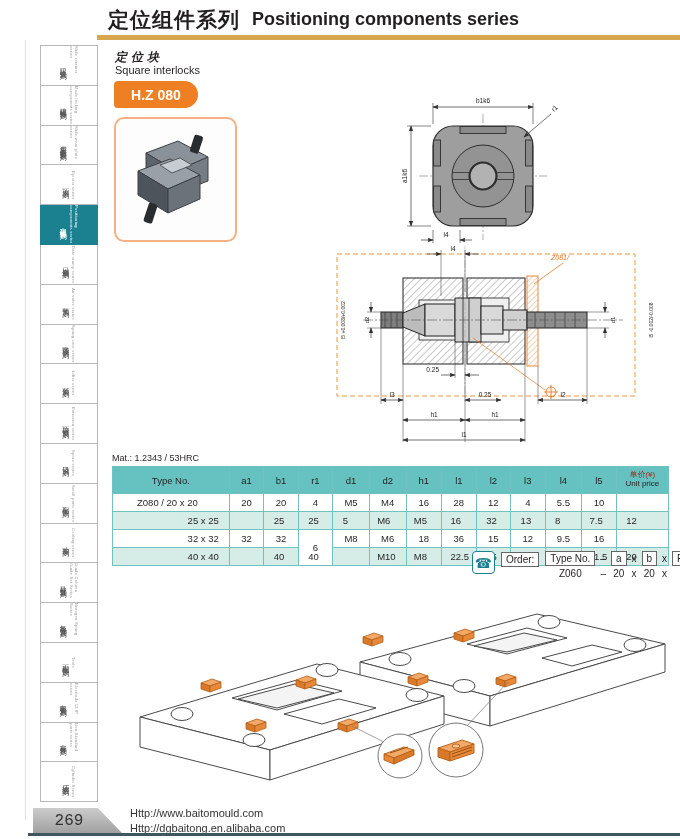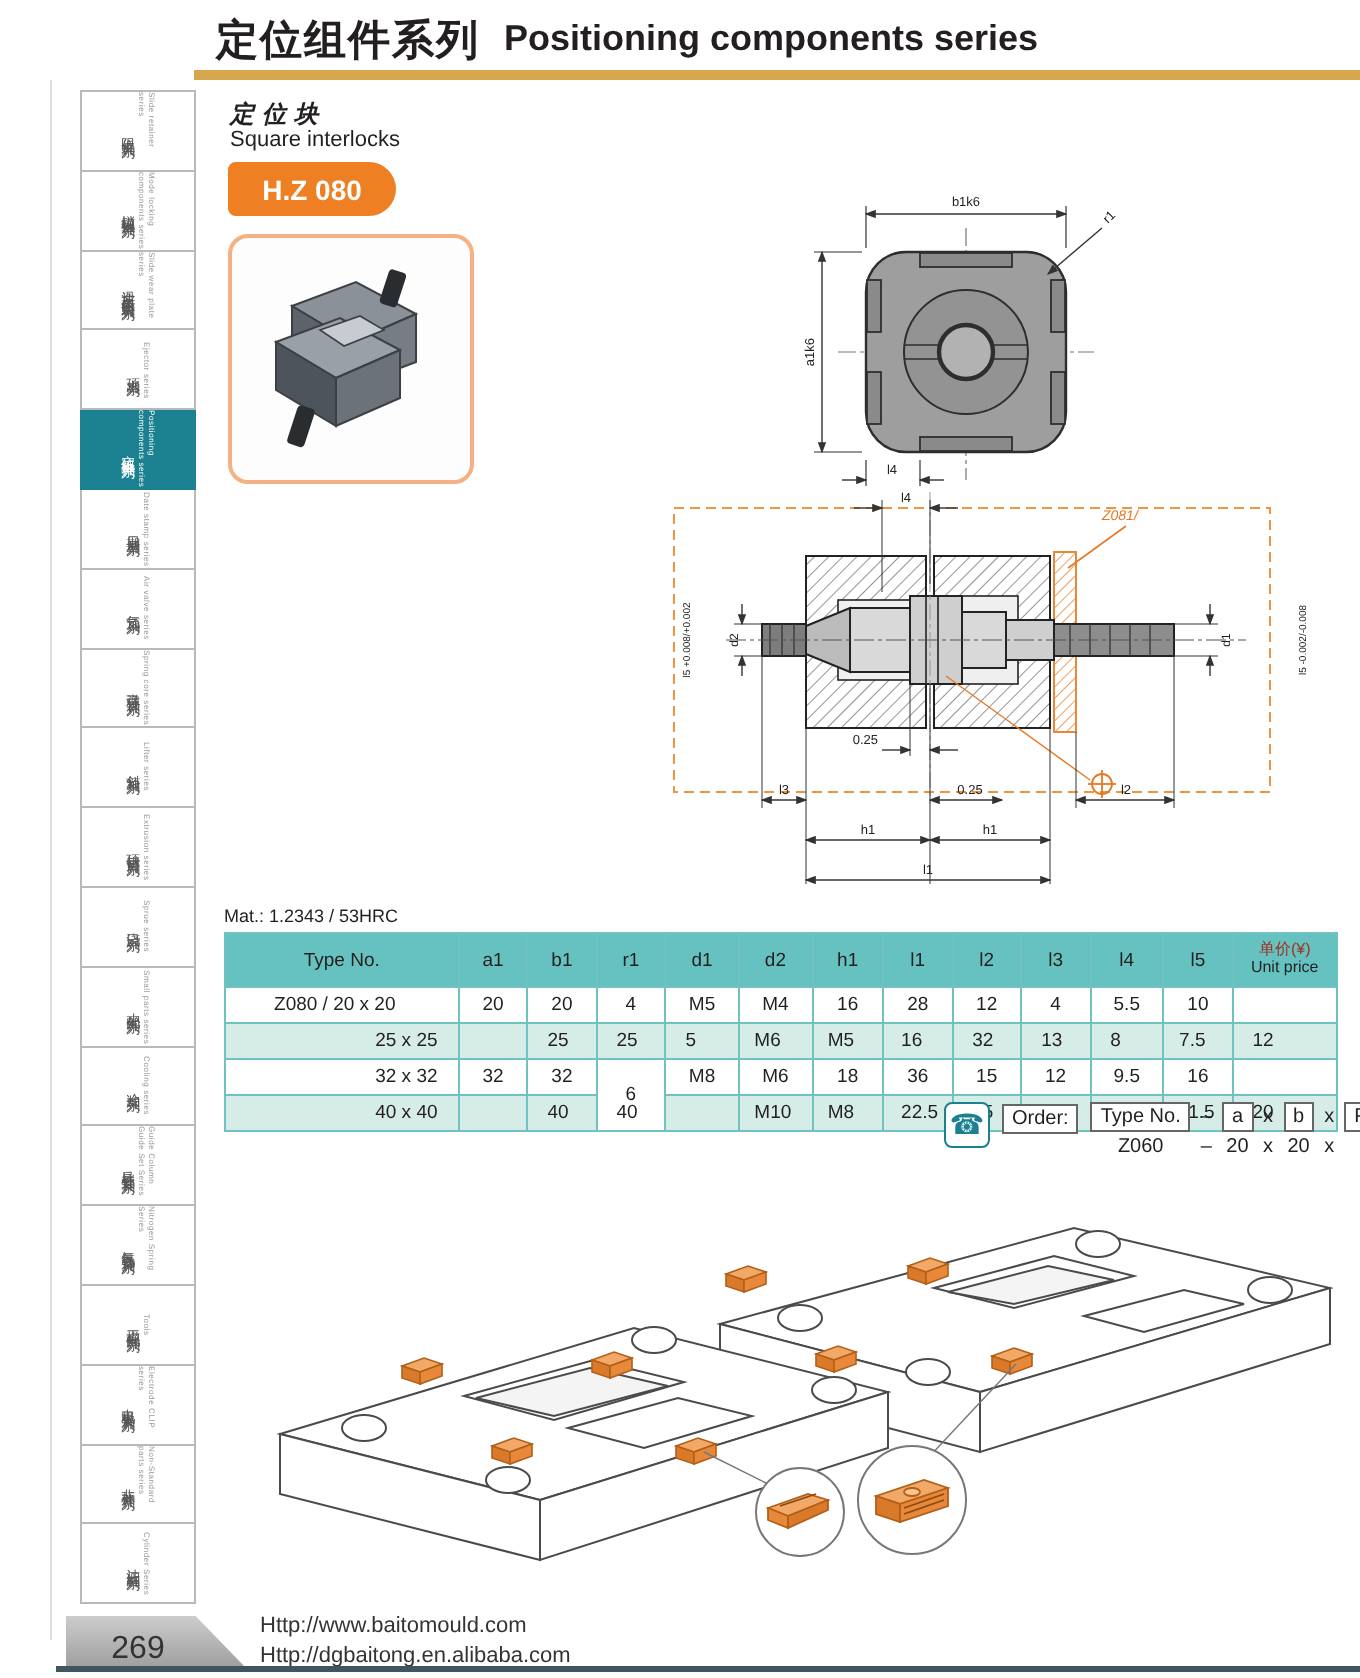--- a/index.html
+++ b/index.html
@@ -42,22 +42,22 @@
   .price-h .zh{color:#a03020;}
   
   #order-area{left:472px;top:551px;display:flex;align-items:flex-start;gap:6px;font-size:10px;}
   #phone-icon{width:21px;height:21px;border:1px solid #1b808f;border-radius:4px;background:#fff;
               color:#1b808f;font-size:14px;display:flex;align-items:center;justify-content:center;}
   .obox{border:1px solid #666;padding:1px 4px;background:#fff;white-space:nowrap;}
   #order-grid{display:grid;grid-template-columns:auto auto auto auto auto auto auto;column-gap:5px;row-gap:2px;align-items:center;justify-items:center;}
   #order-grid .plain{border:none;padding:0;}
   
   #page-tab{left:33px;top:808px;width:90px;height:26px;background:linear-gradient(#cccccc,#9f9f9f);
-            clip-path:polygon(0 0,72% 0,100% 100%,0 100%);display:flex;align-items:flex-end;justify-content:center;
-            font-size:16px;color:#333;}
+            clip-path:polygon(0 0,72% 0,100% 100%,0 100%);display:flex;align-items:center;justify-content:center;
+            font-size:16px;color:#333;font-family:Liberation Mono, monospace;}
   #footer-urls{left:130px;top:806px;font-size:11px;line-height:1.35;color:#333;}
   #bottom-rule{left:28px;top:833px;width:652px;height:3px;background:#3f565e;}
   svg text{font-family:"Liberation Sans","DejaVu Sans",sans-serif;}
 </style>
 </head>
 <body>
 
 <div id="page">
 
   <div class="abs" id="title-zh">定位组件系列</div>

